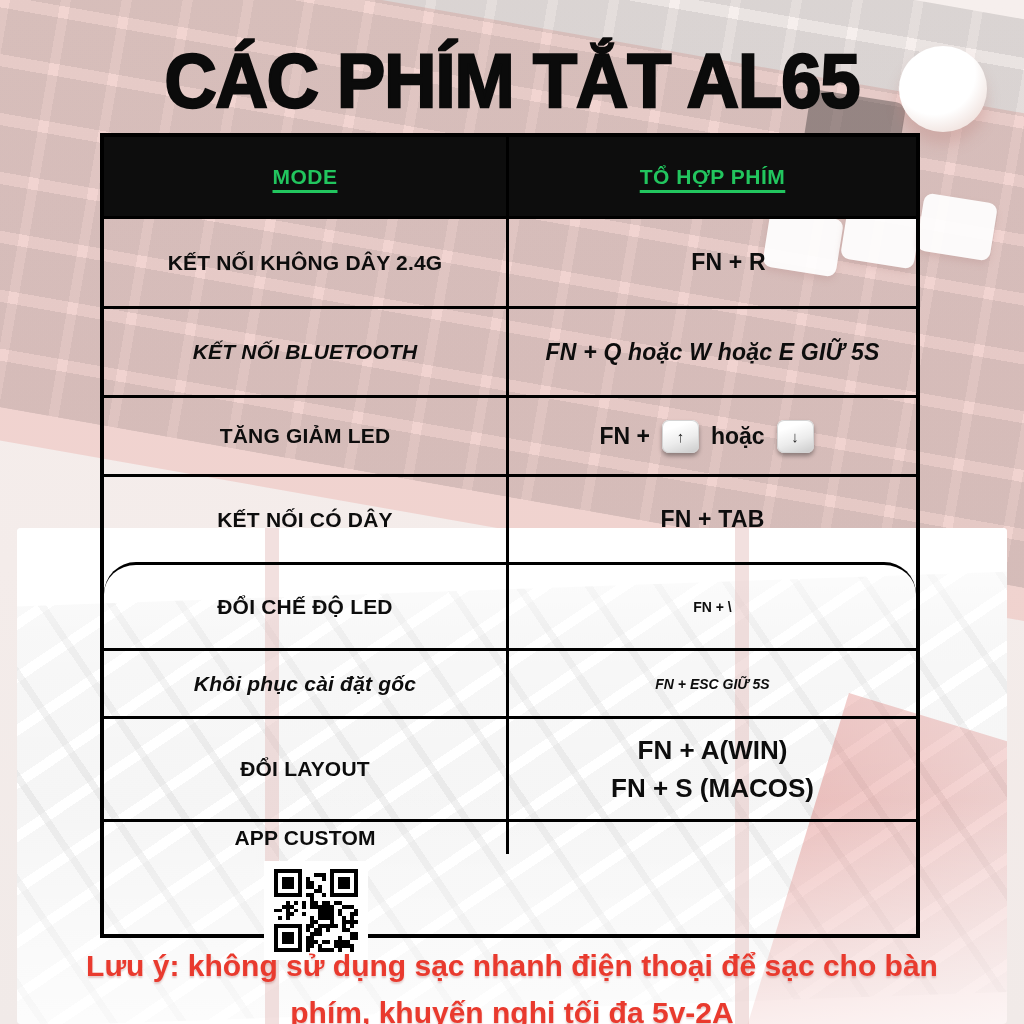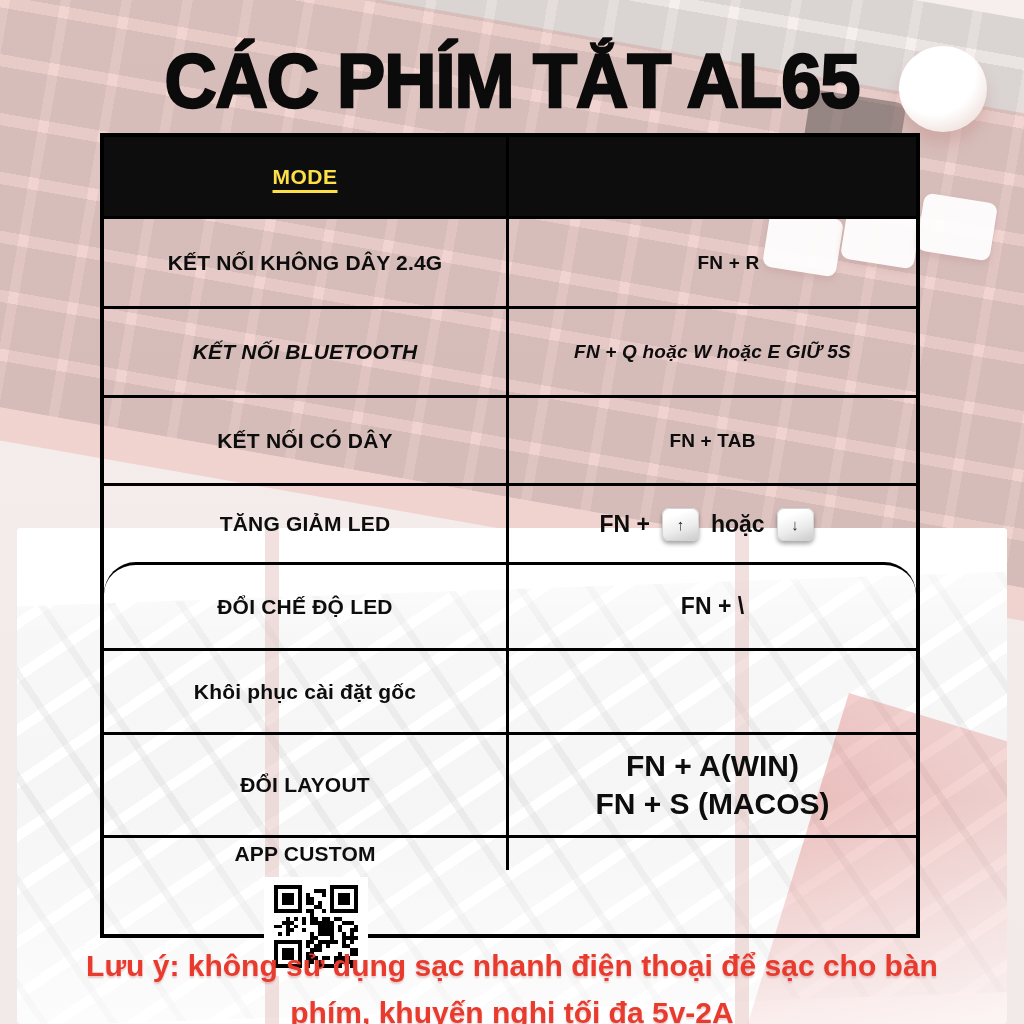--- a/index.html
+++ b/index.html
@@ -75,26 +75,26 @@
   }
   .trow { display:flex; flex:none; }
   .trow + .trow { border-top:3px solid #000; }
   .cell {
     display:flex; align-items:center; justify-content:center;
     text-align:center; color:#0d0d0d; font-weight:bold; padding:4px 10px;
   }
   .cell.left  { width:405px; border-right:3px solid #000; }
   .cell.right { flex:1; }
   .header-row { height:79px; background:#0d0d0d; }
-  .header-row .cell { color:#fde047; font-size:21px; letter-spacing:.5px;
+  .header-row .cell { color:#22c55e; font-size:21px; letter-spacing:.5px;
     text-decoration:underline; text-underline-offset:6px; text-decoration-thickness:2.5px; }
   .mode-text { font-size:21px; letter-spacing:.2px; }
-  .keys-text { font-size:19px; letter-spacing:.2px; }
-  .keys-lines { font-size:30px; line-height:38px; }
-  .small-keys { font-size:23px; }
+  .keys-text { font-size:23px; letter-spacing:.2px; }
+  .keys-lines { font-size:26px; line-height:38px; }
+  .small-keys { font-size:14px; }
 
   .keycap {
     display:inline-flex; align-items:center; justify-content:center;
     width:37px; height:33px; border-radius:7px; margin:0 12px;
     background:linear-gradient(160deg,#ffffff 25%,#ececec 60%,#c9c9c9 100%);
     box-shadow:0 3px 4px rgba(0,0,0,0.35), inset 0 0 0 1px #d4d4d4;
     font-size:15px; color:#2a2a2a; font-weight:bold;
   }
   .keys-inline { display:flex; align-items:center; justify-content:center; font-size:23px; font-weight:bold; }
 
@@ -133,60 +133,62 @@
     <div class="mat-stripe" style="left:718px;"></div>
   </div>
 </div>
 
 <div class="title">CÁC PHÍM TẮT AL65</div>
 
 <div class="kb-table">
 
   <div class="trow header-row">
     <div class="cell left">MODE</div>
+    <div class="cell right">TỔ HỢP PHÍM</div>
   </div>
 
   <div class="trow" style="height:90px;gap:32px;">
     <div class="cell left mode-text">KẾT NỐI KHÔNG DÂY 2.4G</div>
     <div class="cell right keys-text">FN + R</div>
   </div>
 
   <div class="trow" style="height:89px;font-style:italic;">
     <div class="cell left mode-text">KẾT NỐI BLUETOOTH</div>
     <div class="cell right keys-text">FN + Q hoặc W hoặc E GIỮ 5S</div>
-  </div>
-
-  <div class="trow" style="height:88px;">
-    <div class="cell left mode-text">KẾT NỐI CÓ DÂY</div>
-    <div class="cell right keys-text">FN + TAB</div>
   </div>
 
   <div class="trow" style="height:79px;">
     <div class="cell left mode-text">TĂNG GIẢM LED</div>
     <div class="cell right">
       <div class="keys-inline">
         <span>FN +</span>
         <span class="keycap">
             <span>↑</span>
           </span>
         <span>hoặc</span>
         <span class="keycap">
             <span>↓</span>
           </span>
       </div>
     </div>
   </div>
 
+  <div class="trow" style="height:88px;">
+    <div class="cell left mode-text">KẾT NỐI CÓ DÂY</div>
+    <div class="cell right keys-text">FN + TAB</div>
+  </div>
+
   <div class="trow" style="height:86px;border-radius:32px;">
     <div class="cell left mode-text">ĐỔI CHẾ ĐỘ LED</div>
     <div class="cell right small-keys">FN + \</div>
   </div>
 
-  <div class="trow" style="height:84px;">
+  <div class="trow" style="height:68px;font-style:italic;">
     <div class="cell left mode-text">Khôi phục cài đặt gốc</div>
+    <div class="cell right small-keys">FN + ESC GIỮ 5S</div>
   </div>
 
   <div class="trow" style="height:103px;">
     <div class="cell left mode-text">ĐỔI LAYOUT</div>
     <div class="cell right keys-lines">
       <div>
         <div>FN + A(WIN)</div>
         <div>FN + S (MACOS)</div>
       </div>
     </div>

